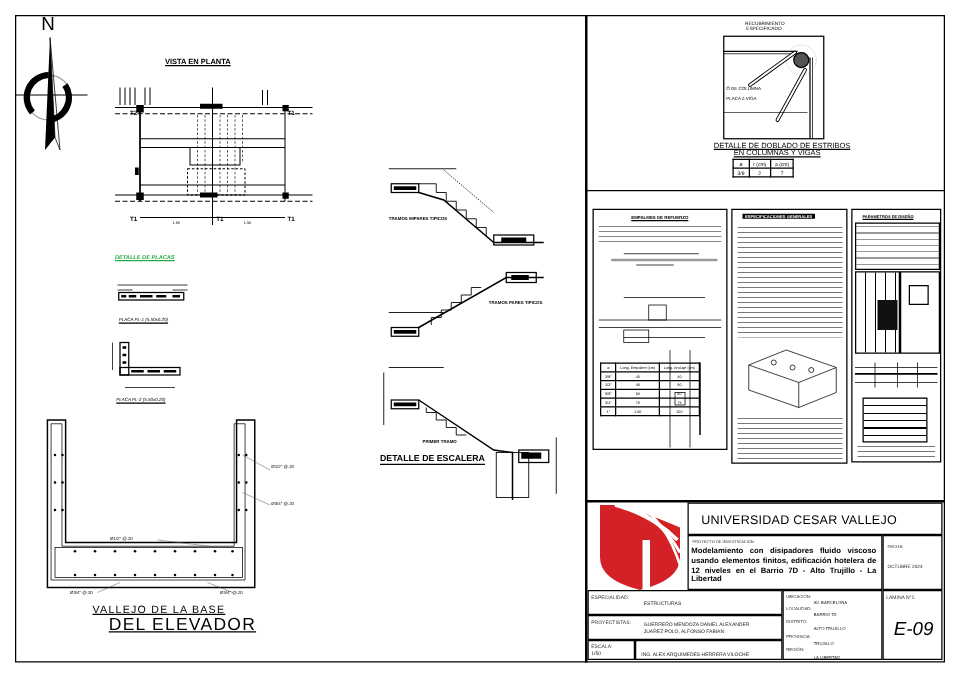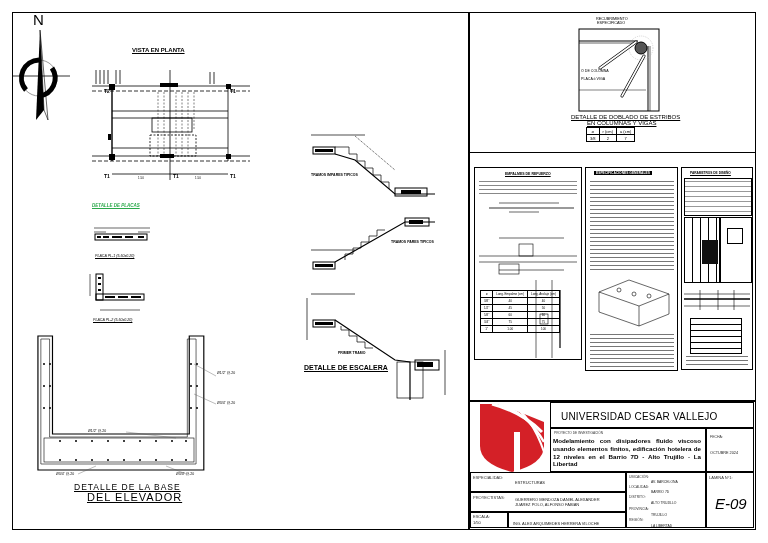--- a/index.html
+++ b/index.html
@@ -172,22 +172,22 @@
     <line x1="90" y1="98" x2="140" y2="104"></line>
       <line x1="60" y1="132" x2="42" y2="140"></line>
       <line x1="130" y1="132" x2="150" y2="140"></line>
   </g>
 </svg>
 <div class="lbl" style="left:217px;top:371px;font-size:3.5px">Ø1/2" @.20</div>
 <div class="lbl" style="left:217px;top:401px;font-size:3.5px">Ø3/4" @.20</div>
 <div class="lbl" style="left:88px;top:429px;font-size:3.5px">Ø1/2" @.20</div>
 <div class="lbl" style="left:56px;top:472px;font-size:3.5px">Ø3/4" @.20</div>
 <div class="lbl" style="left:176px;top:472px;font-size:3.5px">Ø3/4" @.20</div>
-<div class="ttl" style="left:74px;top:482px;font-size:8.5px;font-weight:normal;letter-spacing:1px">DETALLE DE LA BASE</div>
-<div class="ttl" style="left:87px;top:491px;font-size:11px;font-weight:normal;letter-spacing:1px">DEL ELEVADOR</div>
+<div class="ttl" style="left:74px;top:482px;font-size:8.5px;font-weight:normal;letter-spacing:1px">VALLEJO DE LA BASE</div>
+<div class="ttl" style="left:87px;top:491px;font-size:14px;font-weight:normal;letter-spacing:1px">DEL ELEVADOR</div>
 
 <svg style="left:305px;top:130px" width="140" height="70" viewBox="0 0 140 70">
   <g stroke="#000" fill="none" stroke-width="0.7">
     <line x1="6" y1="5" x2="60" y2="5"></line>
     <rect x="8" y="17" width="22" height="7" stroke-width="1"></rect>
     <path d="M30 17 L44 17 L44 24 L52 24 L52 31 L60 31 L60 38 L68 38 L68 45 L76 45 L76 52 L84 52 L84 59"></path>
     <path d="M30 24 L50 30 L90 64 L130 64" stroke-width="1.2"></path>
     <rect x="90" y="58" width="32" height="8" stroke-width="1"></rect>
     <line x1="50" y1="6" x2="90" y2="40" stroke-dasharray="1 1"></line>
   </g>

